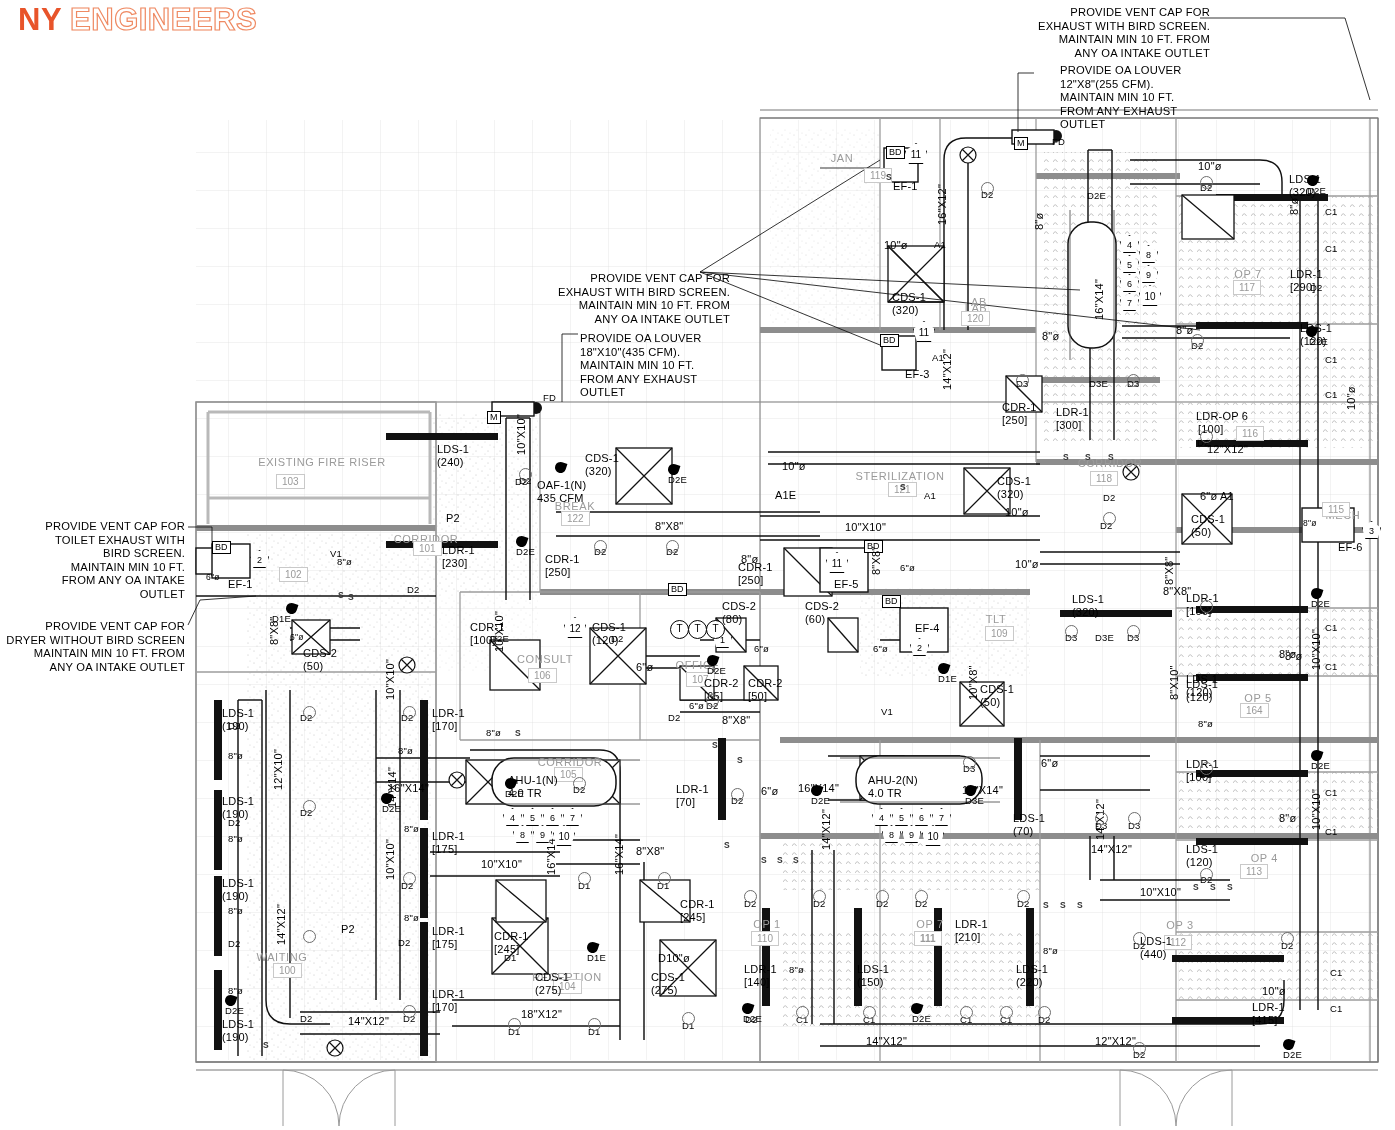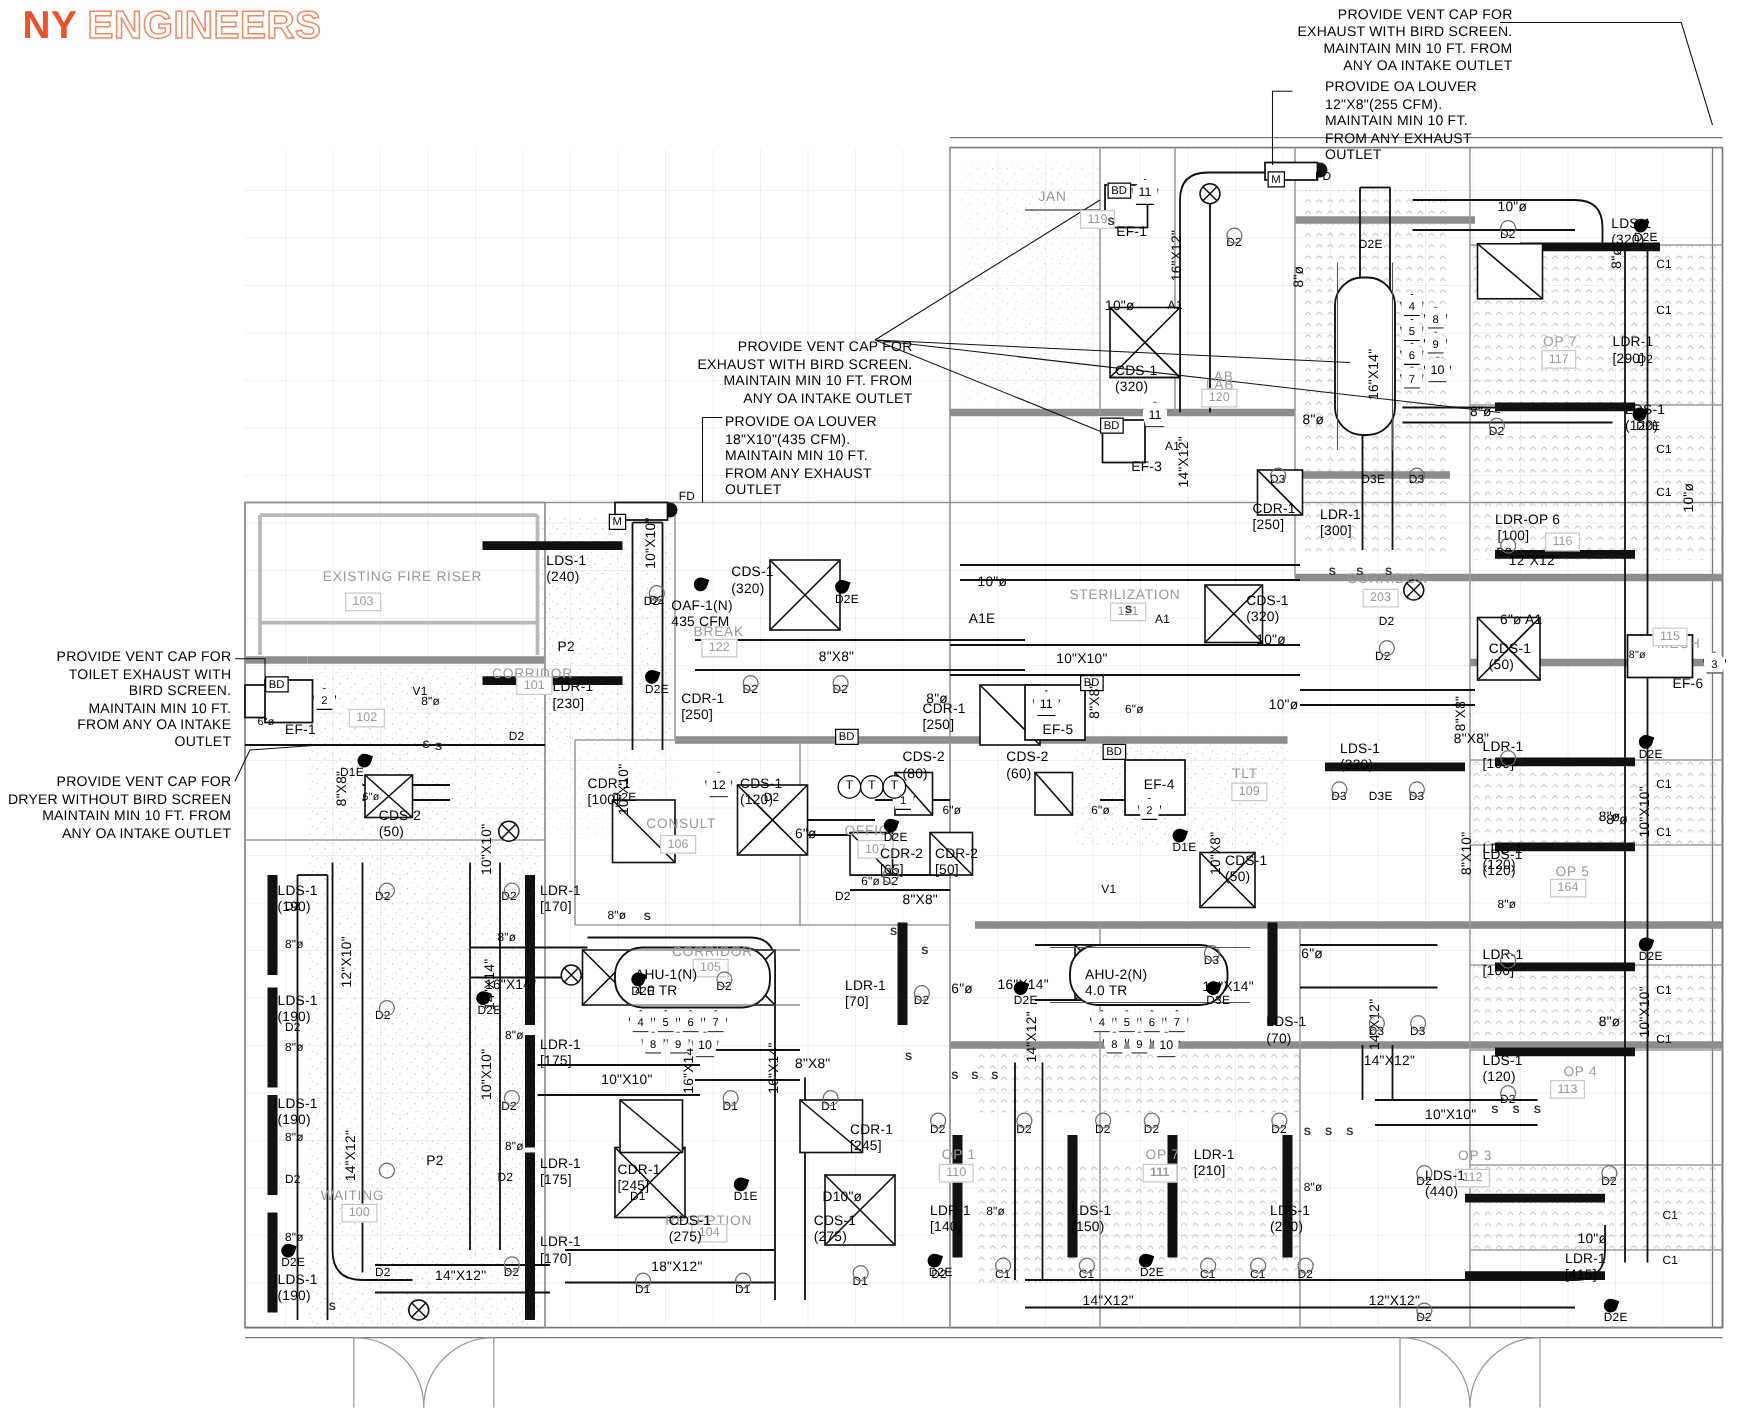--- a/index.html
+++ b/index.html
@@ -545,21 +545,21 @@
     <div class="lbl sm" style="left:1197px;top:437px;">D2</div>
     <div class="lbl" style="left:1207px;top:443px;">12"X12"</div>
     <div class="lbl sm" style="left:1016px;top:378px;">D3</div>
     <div class="lbl sm" style="left:1089px;top:378px;">D3E</div>
     <div class="lbl sm" style="left:1127px;top:378px;">D3</div>
     <div class="lbl" style="left:1002px;top:401px;">CDR-1
 [250]</div>
     <div class="lbl" style="left:1056px;top:406px;">LDR-1
 [300]</div>
     <div class="room" style="left:1070px;top:457px;width:80px;">CORRIDOR</div>
-    <div class="roomnum" style="left:1090px;top:471px;">203</div>
+    <div class="roomnum" style="left:1090px;top:471px;">118</div>
     <div class="lbl sm" style="left:1103px;top:492px;">D2</div>
     <div class="lbl" style="left:1200px;top:490px;">6"ø  A1</div>
     <div class="lbl" style="left:1191px;top:513px;">CDS-1
 (50)</div>
     <div class="room" style="left:1320px;top:509px;width:46px;">MECH</div>
     <div class="roomnum" style="left:1322px;top:502px;">115</div>
     <div class="lbl" style="left:1338px;top:541px;">EF-6</div>
     <div class="lbl xs" style="left:1303px;top:518px;">8"ø</div>
     <div class="lbl" style="left:1186px;top:592px;">LDR-1
 [100]</div>

